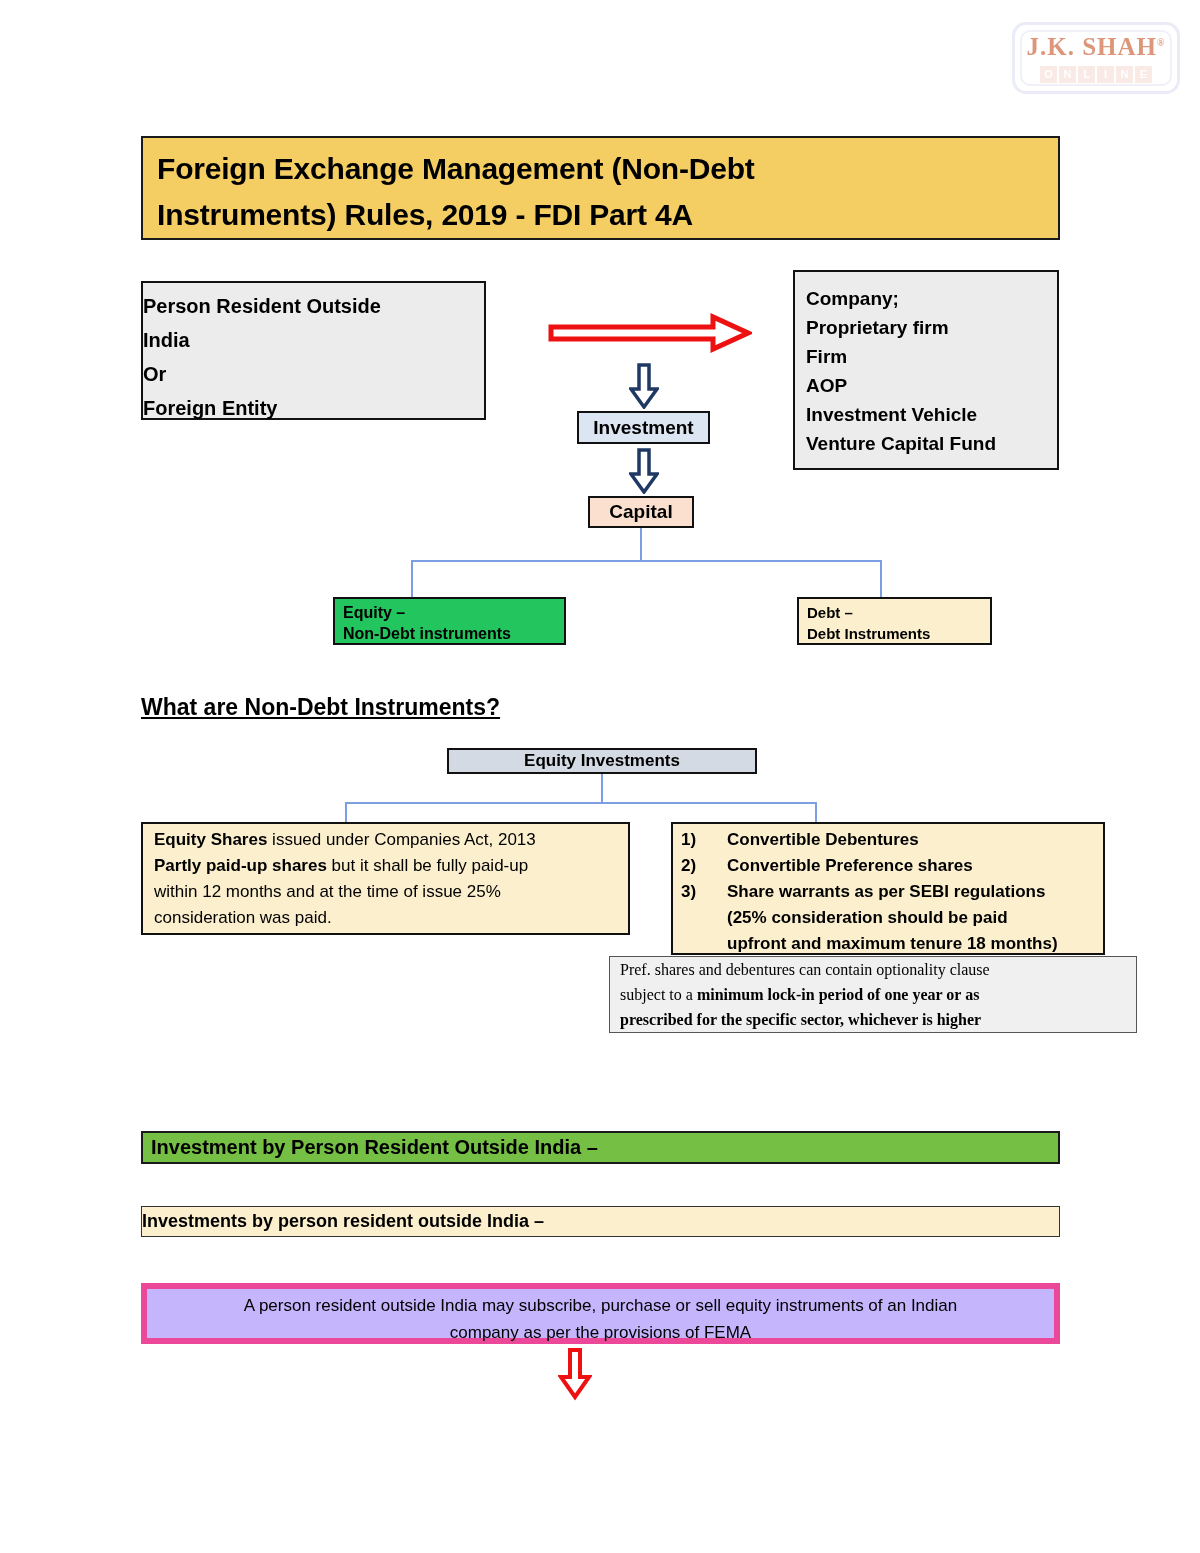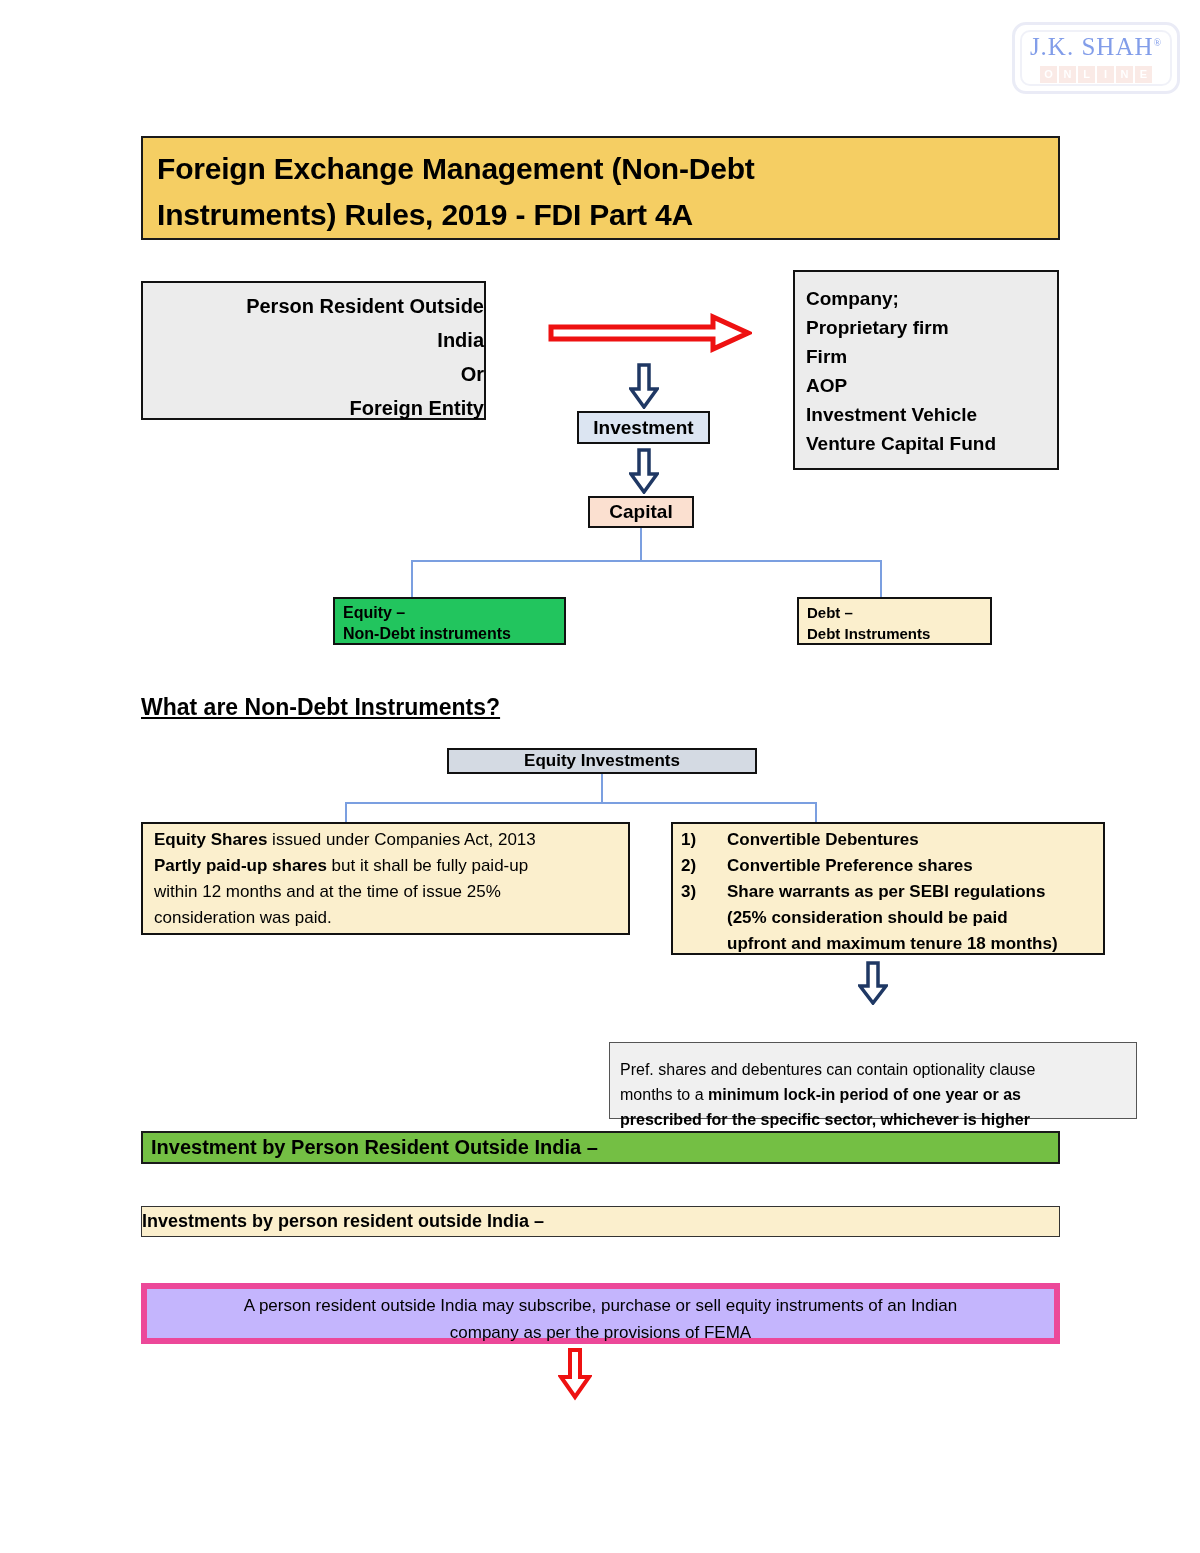--- a/index.html
+++ b/index.html
@@ -37,24 +37,24 @@
     border: 2px solid #e4e7f3;
     border-radius: 10px;
     box-sizing: border-box;
   }
   .logo-top {
     position: absolute;
     left: 0; top: 8px;
     width: 100%;
     text-align: center;
     font-family: "Liberation Serif", serif;
-    font-weight: normal;
+    font-weight: bold;
     font-size: 25px;
     letter-spacing: 1px;
-    color: #1d4ed8;
+    color: #c2410c;
   }
   .logo-reg {
     font-size: 10px;
     vertical-align: super;
   }
   .logo-bottom {
     position: absolute;
     left: 0; top: 40px;
     width: 100%;
     text-align: center;
@@ -93,21 +93,21 @@
 
   
   .box {
     border: 2px solid #111111;
     background: #ffffff;
   }
   .box-grey  { background: #ececec; }
 
   .left-party {
     left: 141px; top: 281px; width: 345px; height: 139px;
-    text-align: right;
+    text-align: left;
     font-size: 20px;
     font-weight: bold;
     line-height: 34px;
     padding-top: 6px;
   }
   .right-party {
     left: 793px; top: 270px; width: 266px; height: 200px;
     font-size: 19px;
     font-weight: bold;
     line-height: 29px;
@@ -177,26 +177,27 @@
     font-weight: bold;
     line-height: 26px;
     padding: 3px 0 0 8px;
   }
   .num-row { display: flex; }
   .num-idx { width: 46px; flex: 0 0 46px; }
   .num-txt { flex: 1 1 auto; }
   .num-cont { padding-left: 46px; }
 
   .pref-box {
-    left: 609px; top: 1042px; width: 528px; height: 77px;
+    left: 609px; top: 956px; width: 528px; height: 77px;
     background: #F0F0F0;
     border: 1px solid #555555;
     font-size: 16px;
     line-height: 25px;
-    padding: 14px 0 0 10px;
+    padding: 0 0 0 10px;
+    font-family: Liberation Serif, serif;
   }
 
   
   .green-banner {
     left: 141px; top: 1131px; width: 919px; height: 33px;
     background: #74BF44;
     border: 2px solid #1a1a1a;
     font-size: 20px;
     font-weight: bold;
     line-height: 29px;
@@ -330,21 +331,21 @@
     <div class="num-cont">(25% consideration should be paid</div>
     <div class="num-cont">upfront and maximum tenure 18 months)</div>
   </div>
 
   <svg class="arrow-svg" style="left:858px; top:961px;" width="30" height="44" viewBox="0 0 30 44">
     <polygon points="10,2 20,2 20,25 28,25 15,42 2,25 10,25" fill="#ffffff" stroke="#1F3864" stroke-width="3.5" stroke-linejoin="miter"></polygon>
   </svg>
 
   <div class="abs pref-box">
     <div>Pref. shares and debentures can contain optionality clause</div>
-    <div><span>months to a </span><b>minimum lock-in period of one year or as</b></div>
+    <div><span>subject to a </span><b>minimum lock-in period of one year or as</b></div>
     <div><b>prescribed for the specific sector, whichever is higher</b></div>
   </div>
 
   <div class="abs green-banner">Investment by Person Resident Outside India –</div>
 
   <div class="abs cream-banner">Investments by person resident outside India –</div>
 
   <div class="abs blue-note">
     <div>A person resident outside India may subscribe, purchase or sell equity instruments of an Indian</div>
     <div>company as per the provisions of FEMA</div>

